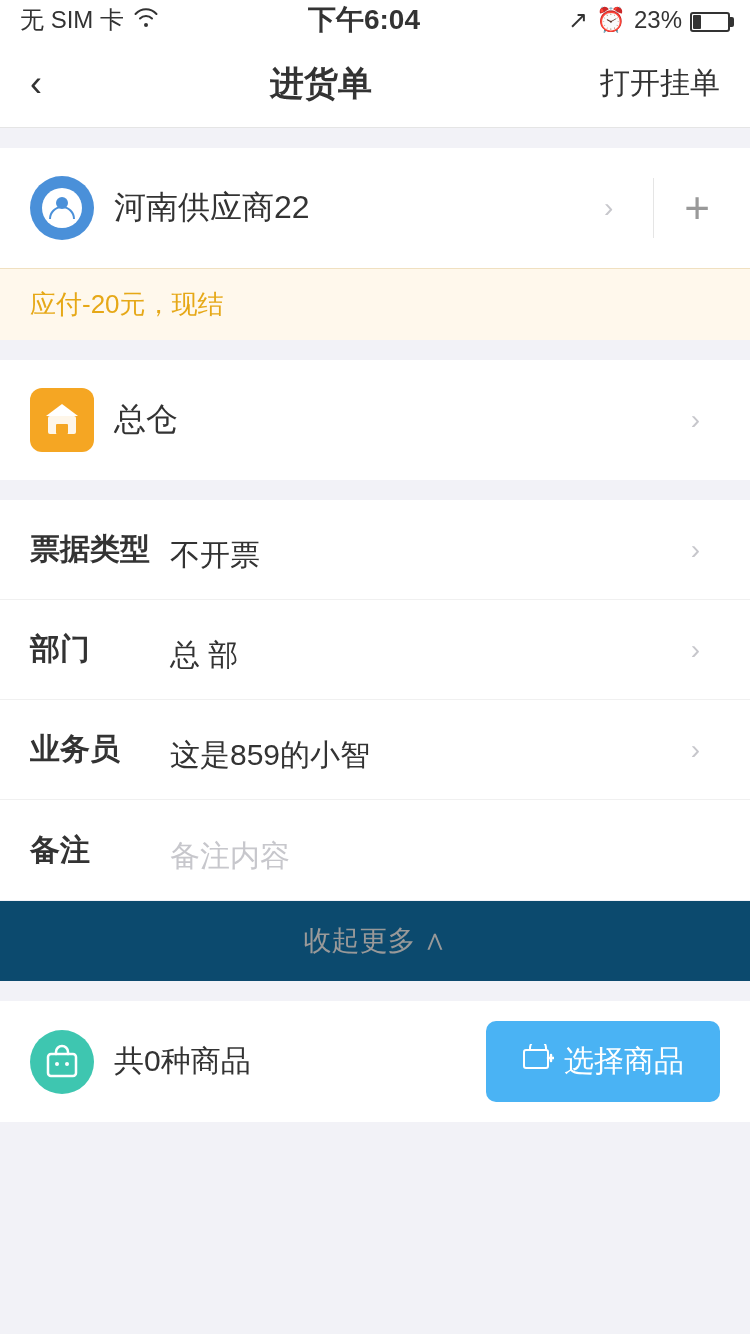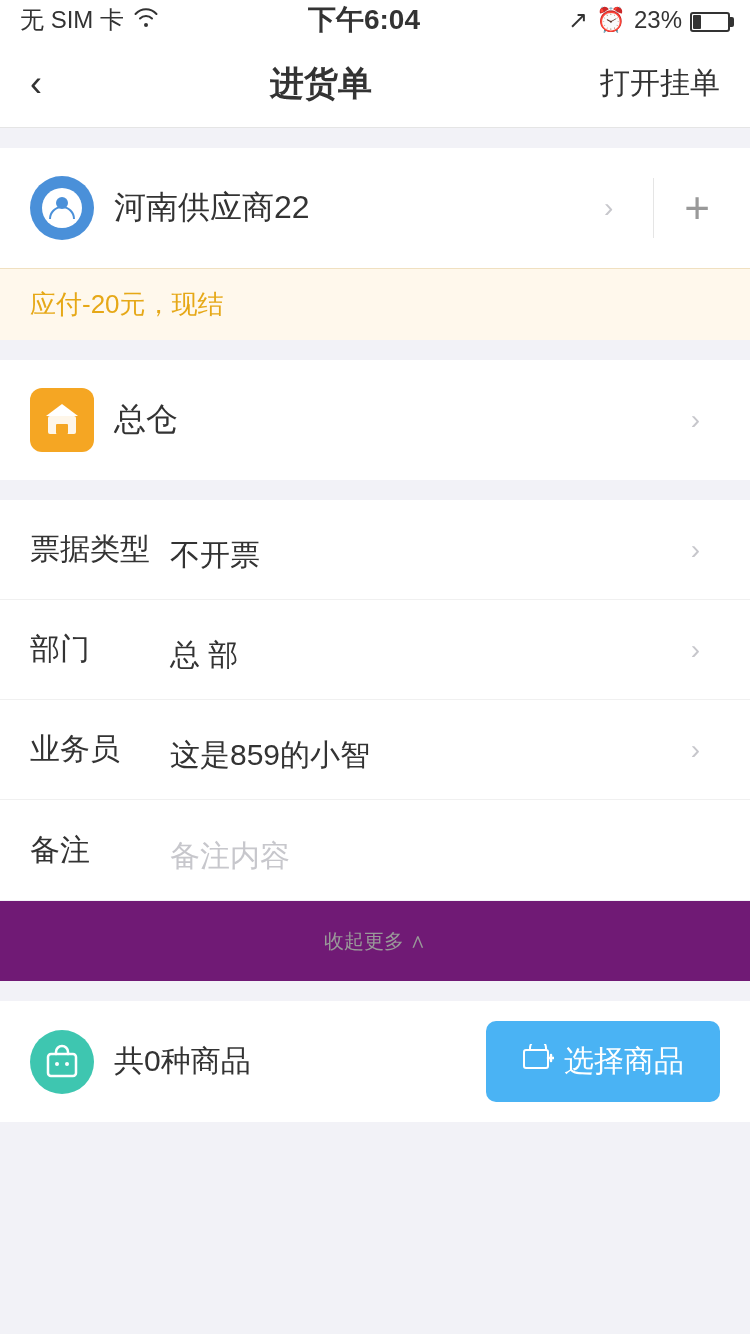--- a/index.html
+++ b/index.html
@@ -166,40 +166,41 @@
       border-bottom: 1px solid #f0f0f0;
     }
     .form-row:last-child {
       border-bottom: none;
     }
     .form-label {
       font-size: 30px;
       color: #333;
       width: 120px;
       flex-shrink: 0;
+      font-weight: bold;
     }
     .form-value {
       flex: 1;
       font-size: 30px;
       color: #333;
       padding-left: 20px;
       margin-top: 12px;
     }
     .form-placeholder {
       color: #c7c7cc;
     }
 
     
     .collapse-row {
-      background: #701a75;
+      background: #0c4a6e;
       height: 80px;
       display: flex;
       align-items: center;
       justify-content: center;
-      font-size: 20px;
+      font-size: 28px;
       color: #999;
       cursor: pointer;
       margin-top: 1px;
     }
 
     
     .bottom-bar {
       background: #fff;
       display: flex;
       align-items: center;

